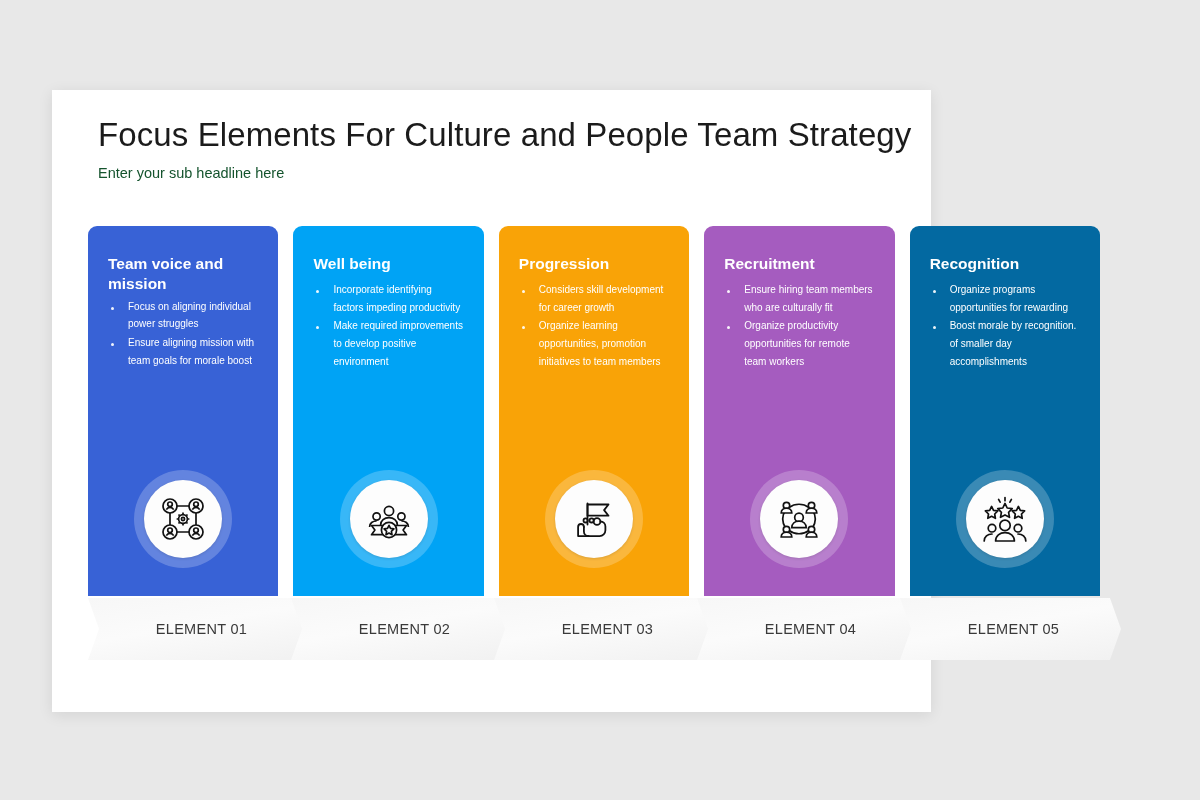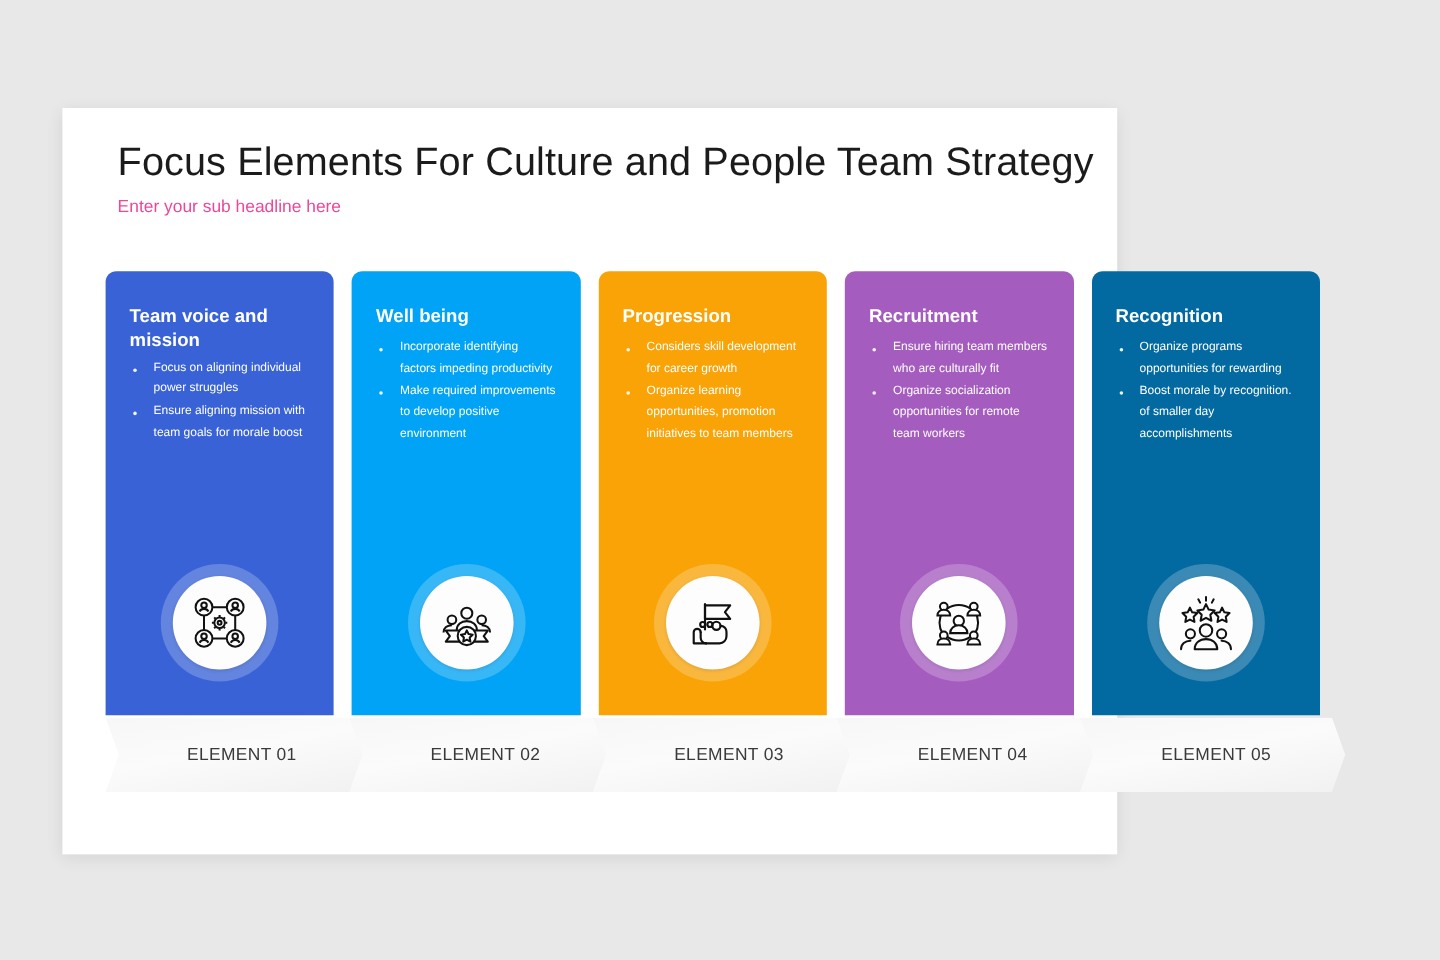--- a/index.html
+++ b/index.html
@@ -36,21 +36,21 @@
     font-weight: 400;
     color: #1b1b1b;
     letter-spacing: 0.1px;
     white-space: nowrap;
   }
 
   .slide-subtitle {
     margin-top: 11px;
     font-size: 14.5px;
     font-weight: 400;
-    color: #ec4899;
+    color: #14532d;
   }
 
   
   .cards {
     position: absolute;
     left: 36px;
     top: 136px;
     width: 1012px;
     height: 370px;
     display: flex;
@@ -239,21 +239,21 @@
             <circle cx="21.6" cy="25.4" r="2.1"></circle>
           </svg>
         </div>
       </div>
     </div>
 
     <div class="card" style="background:#a55cbf">
       <div class="card-title">Recruitment</div>
       <ul class="bullets">
         <li>Ensure hiring team members who are culturally fit</li>
-        <li>Organize socialization opportunities for remote team workers</li>
+        <li>Organize productivity opportunities for remote team workers</li>
       </ul>
       <div class="icon-badge">
         <div class="icon-inner">
           <svg width="48" height="48" viewBox="0 0 48 48" fill="none" stroke="#111" stroke-width="1.7">
             <path d="M14 12.5a17 17 0 0 1 20 0M14 35.5a17 17 0 0 0 20 0M10.5 15a17 17 0 0 0 0 18M37.5 15a17 17 0 0 1 0 18"></path>
             <circle cx="24" cy="22.4" r="4.3" fill="#fff"></circle>
             <path d="M16.8 32.6c0-4 3.2-6.5 7.2-6.5s7.2 2.5 7.2 6.5z" fill="#fff"></path>
             <circle cx="11.5" cy="10.5" r="3.2" fill="#fff"></circle>
             <path d="M6.2 18c0-3 2.4-4.9 5.3-4.9s5.3 1.9 5.3 4.9z" fill="#fff"></path>
             <circle cx="36.5" cy="10.5" r="3.2" fill="#fff"></circle>

